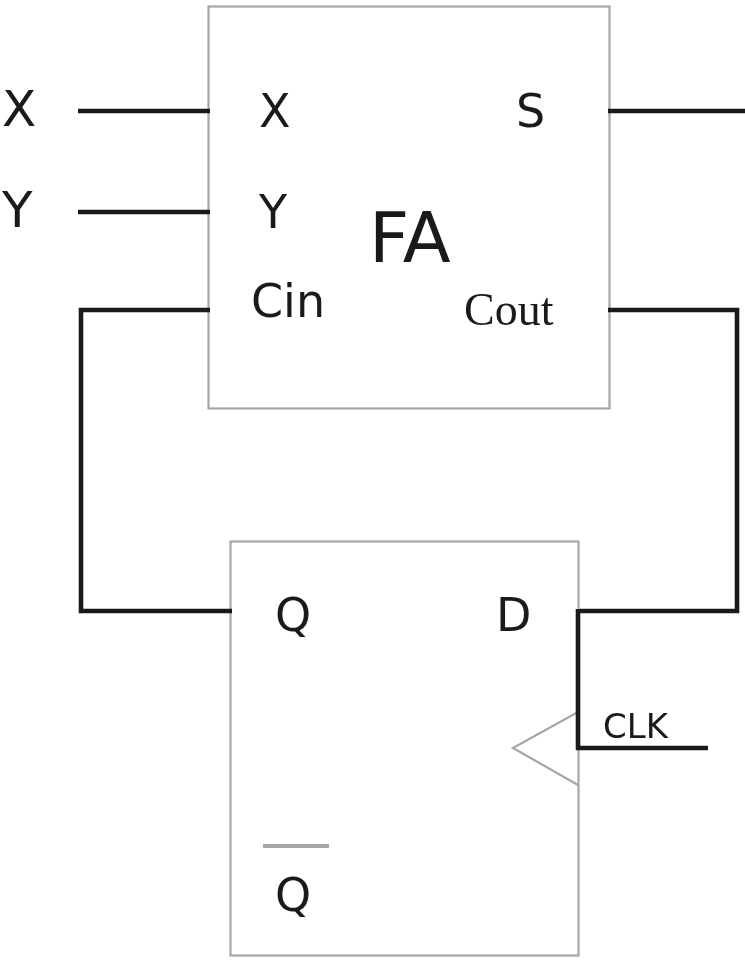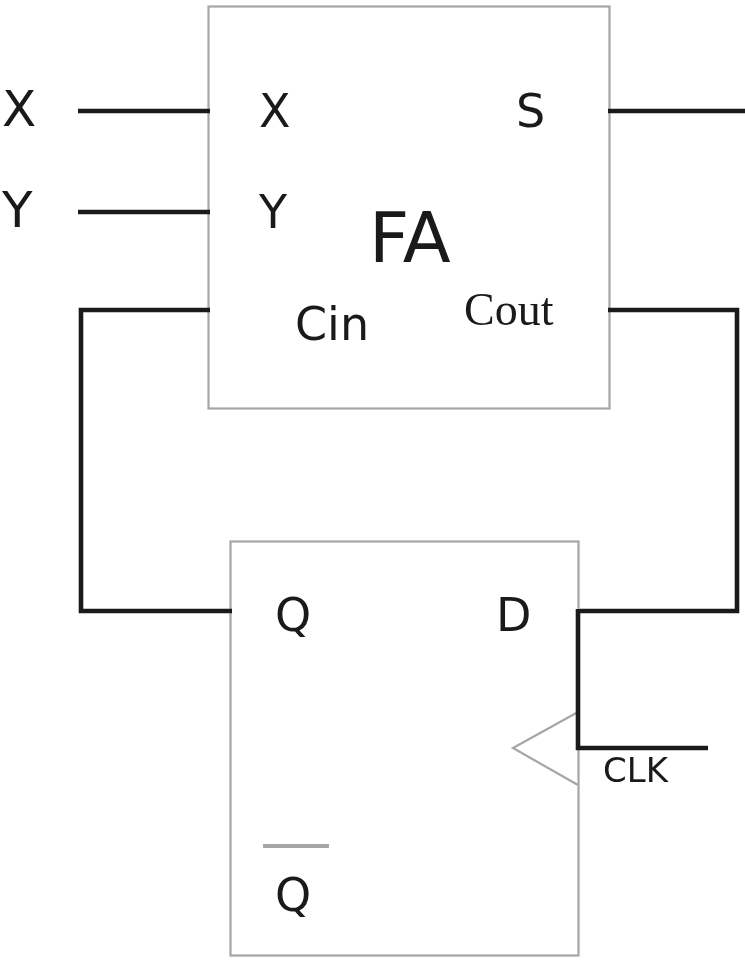--- a/index.html
+++ b/index.html
@@ -27,21 +27,21 @@
     color: #1a1a1a;
     font-family: "DejaVu Sans", sans-serif;
     white-space: nowrap;
     line-height: 1;
     user-select: none;
   }
   .lbl-xy-outer { font-size: 50px; }
   .lbl-port     { font-size: 46px; }
   .lbl-fa       { font-size: 70px; margin-top: 28px; }
   .lbl-ff-port  { font-size: 46px; }
-  .lbl-clk      { font-size: 34px; margin-top: 44px; }
+  .lbl-clk      { font-size: 34px; }
 </style>
 </head>
 <body>
 
 <div id="diagram-canvas">
 
   <svg width="745" height="965" viewBox="0 0 745 965">
 
     <rect x="208.5" y="6.5" width="401" height="402" fill="#ffffff" stroke="#a6a6a6" stroke-width="2.2"></rect>
 
@@ -72,21 +72,21 @@
   <div class="lbl lbl-xy-outer" style="left:2px; top:84px;">X</div>
 
   <div class="lbl lbl-xy-outer" style="left:2px; top:185px;">Y</div>
 
   <div class="lbl lbl-clk" style="left:603px; top:709px;">CLK</div>
 
   <div class="lbl lbl-port" style="left:259px; top:88px;">X</div>
 
   <div class="lbl lbl-port" style="left:259px; top:189px;">Y</div>
 
-  <div class="lbl lbl-port" style="left:251px; top:301px;margin-left:44px;">Cin</div>
+  <div class="lbl lbl-port" style="left:251px; top:278px;">Cin</div>
 
   <div class="lbl lbl-port" style="left:516px; top:88px;">S</div>
 
   <div class="lbl lbl-port" style="left:464px; top:287px;font-family:Liberation Serif, serif;">Cout</div>
 
   <div class="lbl lbl-fa" style="left:369px; top:175px;">FA</div>
 
   <div class="lbl lbl-ff-port" style="left:275px; top:592px;">Q</div>
 
   <div class="lbl lbl-ff-port" style="left:275px; top:872px;">Q</div>

